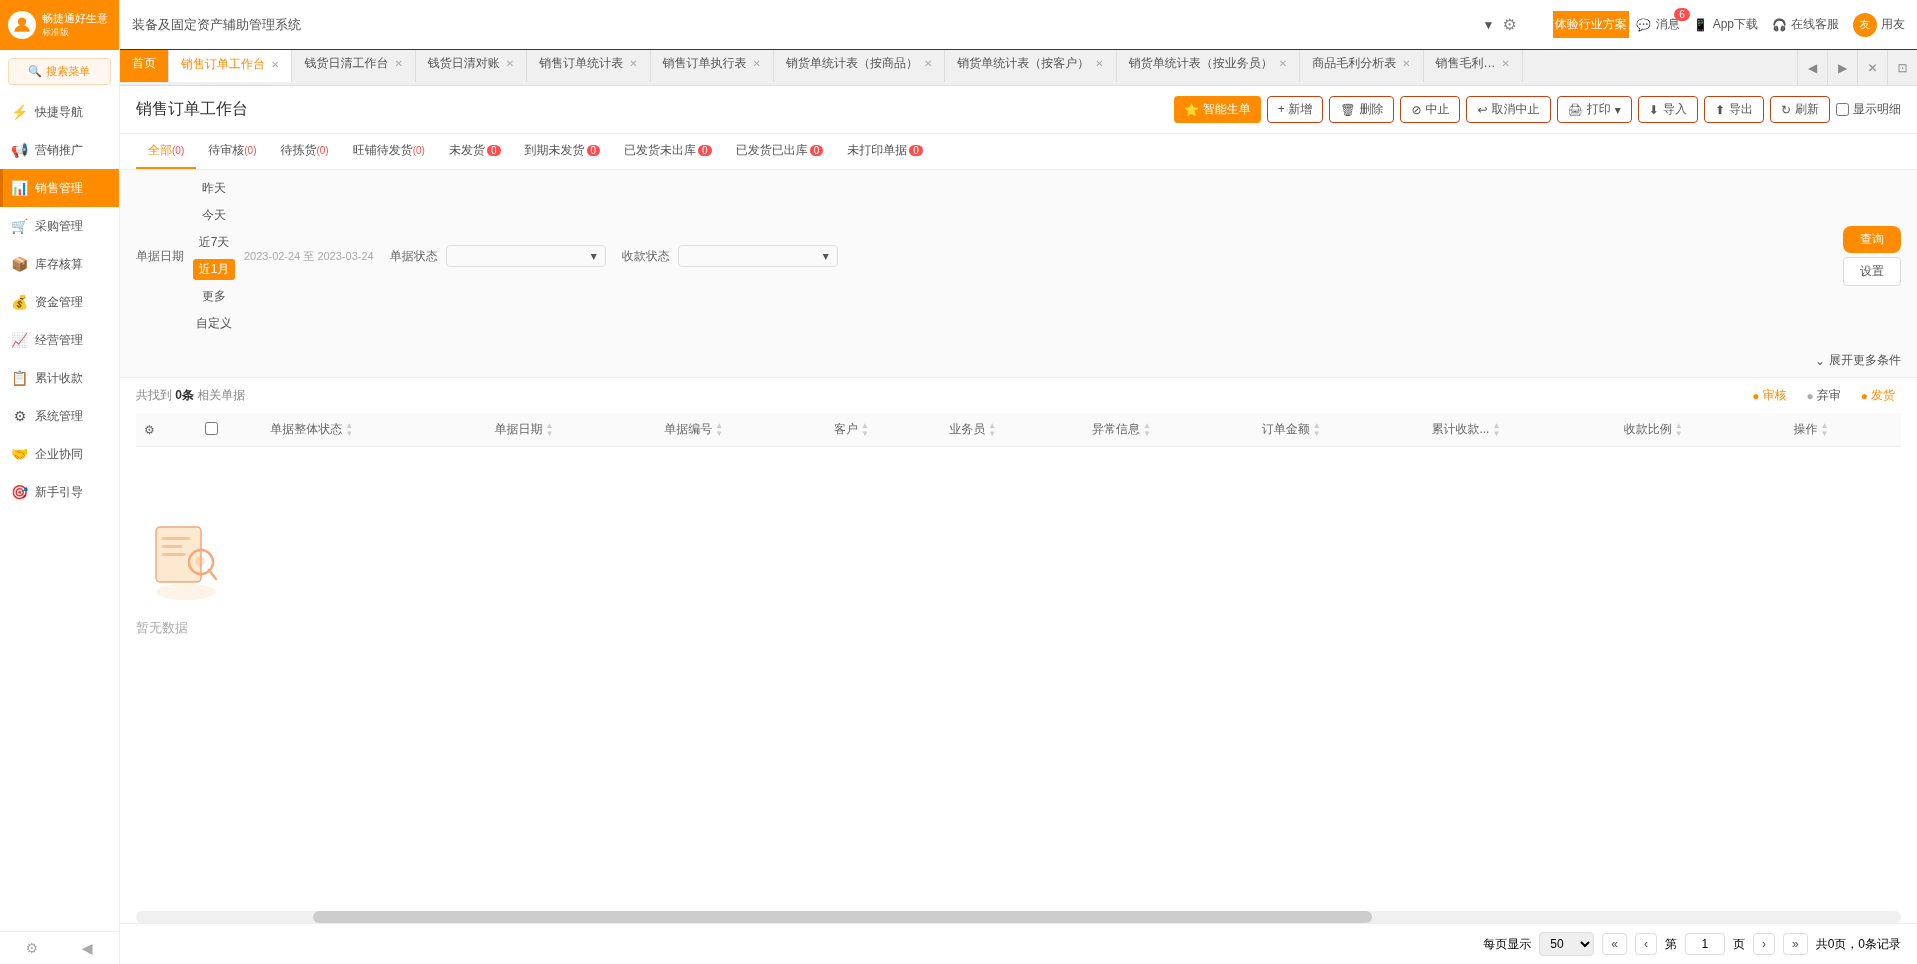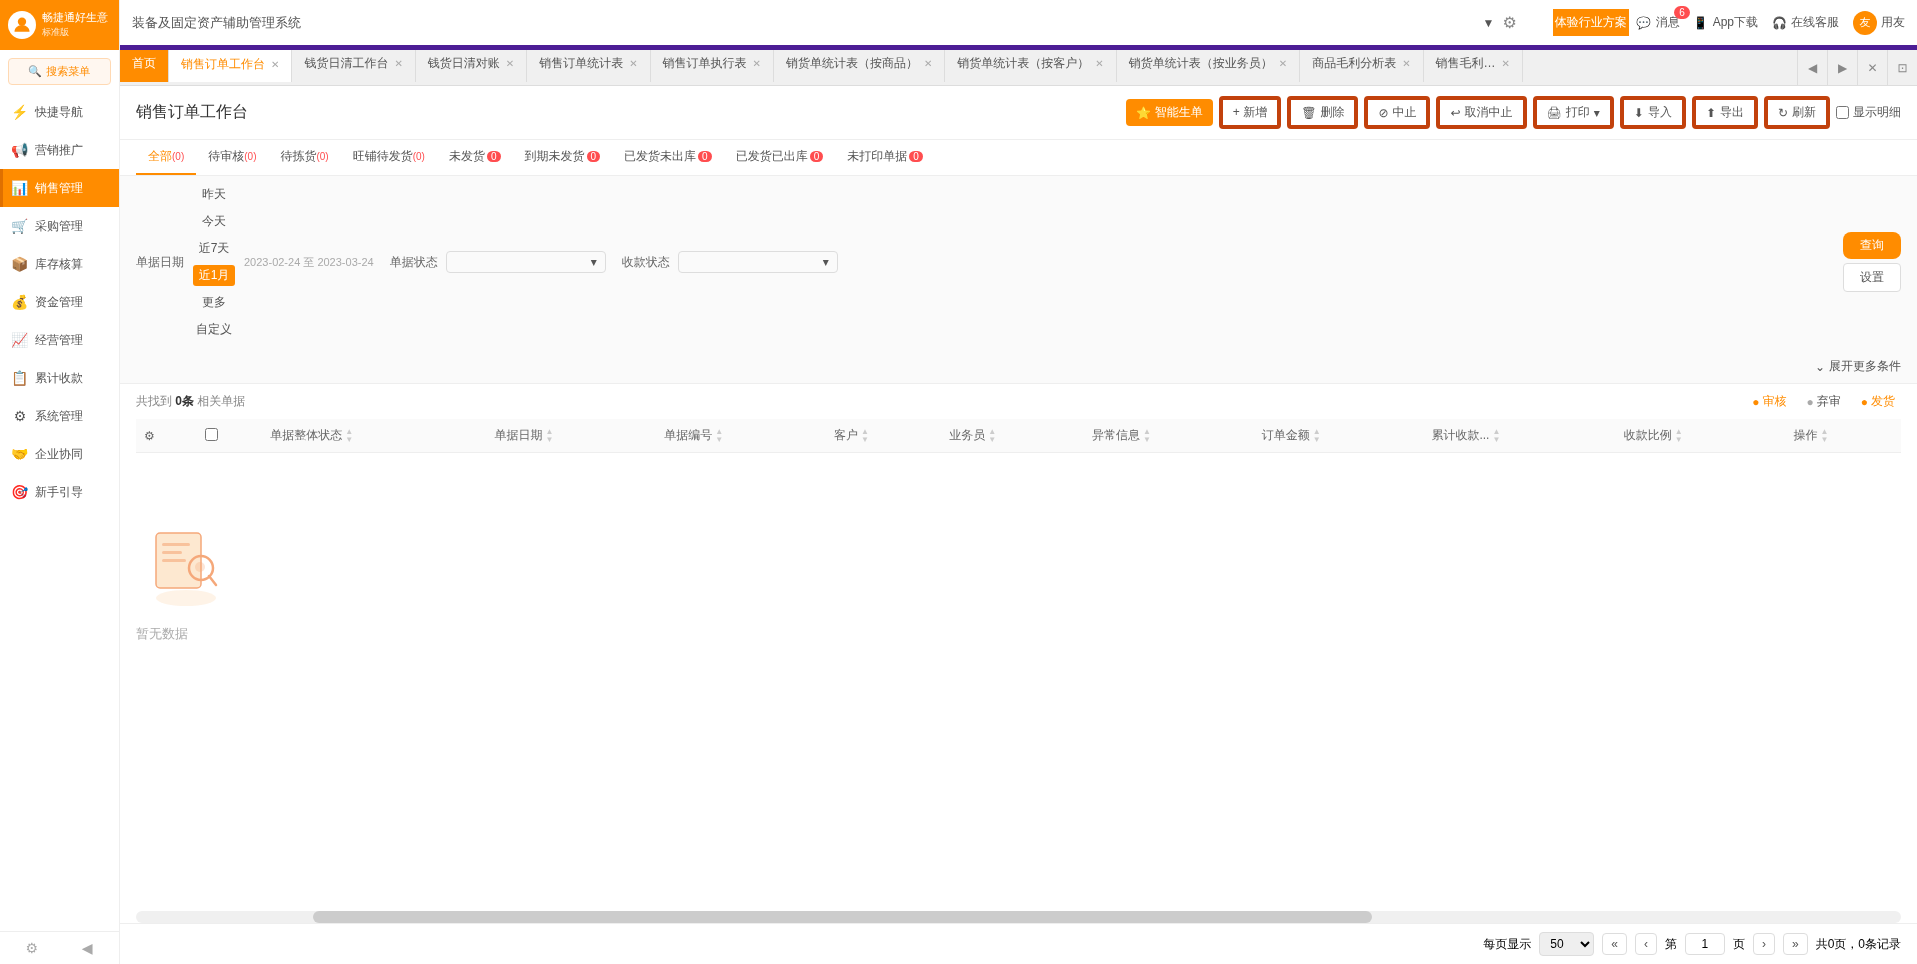--- a/index.html
+++ b/index.html
@@ -1,37 +1,37 @@
 <!DOCTYPE html>
 <html><head>
   <meta charset="utf-8">
   <style>
     * { box-sizing: border-box; margin: 0; padding: 0; }
     body { font-family: 'Microsoft YaHei', Arial, sans-serif; font-size: 12px; background: #f5f5f5; display: flex; height: 964px; overflow: hidden; }
 
     
     .sidebar { width: 120px; background: #fff; display: flex; flex-direction: column; border-right: 1px solid #eee; flex-shrink: 0; }
-    .sidebar-logo { background: #ff8c00; color: #fff; padding: 10px 8px; display: flex; align-items: center; gap: 6px; height: 50px; font-family: Liberation Mono, monospace; }
+    .sidebar-logo { background: #ff8c00; color: #fff; padding: 10px 8px; display: flex; align-items: center; gap: 6px; height: 50px; }
     .sidebar-logo-icon { width: 28px; height: 28px; background: #fff; border-radius: 50%; display: flex; align-items: center; justify-content: center; }
     .sidebar-logo-icon svg { width: 20px; height: 20px; }
     .sidebar-logo-text { font-size: 11px; line-height: 1.3; color: #fff; }
     .sidebar-logo-sub { font-size: 9px; color: rgba(255,255,255,0.8); }
     .sidebar-search { padding: 8px; }
     .sidebar-search-btn { width: 100%; background: #fff7f0; border: 1px solid #ffd9b3; border-radius: 4px; color: #ff8c00; padding: 5px 0; font-size: 11px; cursor: pointer; display: flex; align-items: center; justify-content: center; gap: 4px; }
     .sidebar-nav-item { padding: 10px 8px; display: flex; align-items: center; gap: 6px; cursor: pointer; color: #555; font-size: 12px; border-left: 3px solid transparent; }
     .sidebar-nav-item.active { background: #ff8c00; color: #fff; border-left: 3px solid #e07000; }
     .sidebar-nav-item .nav-icon { width: 18px; height: 18px; display: flex; align-items: center; justify-content: center; font-size: 14px; }
     .sidebar-bottom { margin-top: auto; padding: 8px; display: flex; gap: 8px; border-top: 1px solid #eee; }
     .sidebar-bottom-btn { flex: 1; text-align: center; color: #aaa; cursor: pointer; font-size: 14px; }
 
     
     .main { flex: 1; display: flex; flex-direction: column; overflow: hidden; }
 
     
-    .topbar { background: #fff; height: 50px; display: flex; align-items: center; padding: 0 12px; border-bottom: 5px solid #4c1d95; gap: 8px; }
+    .topbar { background: #fff; height: 50px; display: flex; align-items: center; padding: 0 12px; border-bottom: 1px solid #4c1d95; gap: 8px; }
     .topbar-title { color: #555; font-size: 13px; flex: 1; }
     .topbar-dropdown { display: flex; align-items: center; gap: 4px; cursor: pointer; color: #555; }
     .topbar-settings { color: #888; cursor: pointer; font-size: 16px; }
     .topbar-experience-btn { background: #ff8c00; color: #fff; border: none; border-radius: 0; padding: 5px 2px; font-size: 12px; cursor: pointer; margin-left: 28px; }
     .topbar-right { display: flex; align-items: center; gap: 14px; margin-left: auto; }
     .topbar-icon-group { display: flex; align-items: center; gap: 4px; color: #555; cursor: pointer; font-size: 12px; position: relative; }
     .topbar-avatar { width: 24px; height: 24px; background: #ff8c00; border-radius: 50%; color: #fff; font-size: 11px; display: flex; align-items: center; justify-content: center; }
 
     
     .tabbar { background: #f0f0f0; display: flex; align-items: center; border-bottom: 1px solid #ddd; overflow: hidden; height: 36px; }
@@ -43,21 +43,21 @@
     .tab-nav-btn { width: 30px; height: 36px; display: flex; align-items: center; justify-content: center; cursor: pointer; color: #888; border-left: 1px solid #ddd; }
 
     
     .content { flex: 1; background: #fff; display: flex; flex-direction: column; overflow: hidden; }
 
     
     .page-header { padding: 10px 16px; display: flex; align-items: center; justify-content: space-between; border-bottom: 1px solid #eee; }
     .page-title { font-size: 16px; color: #333; font-weight: 500; }
     .page-actions { display: flex; align-items: center; gap: 6px; }
     .btn-smart { background: #ff8c00; color: #fff; border: none; border-radius: 4px; padding: 5px 10px; font-size: 12px; cursor: pointer; display: flex; align-items: center; gap: 4px; }
-    .btn-action { background: none; border: 4px solid #c2410c; border-radius: 4px; padding: 4px 10px; font-size: 12px; cursor: pointer; color: #555; display: flex; align-items: center; gap: 4px; }
+    .btn-action { background: none; border: 1px solid #c2410c; border-radius: 4px; padding: 4px 10px; font-size: 12px; cursor: pointer; color: #555; display: flex; align-items: center; gap: 4px; }
     .checkbox-label { display: flex; align-items: center; gap: 4px; font-size: 12px; color: #555; }
 
     
     .filter-bar { padding: 8px 16px; background: #fafafa; border-bottom: 1px solid #eee; display: flex; align-items: center; gap: 16px; flex-wrap: wrap; }
     .filter-group { display: flex; align-items: center; gap: 8px; }
     .filter-label { color: #666; white-space: nowrap; }
     .filter-date-options { display: flex; gap: 6px; align-items: center; flex-direction: column; }
     .filter-date-opt { color: #555; cursor: pointer; padding: 2px 4px; font-size: 12px; }
     .filter-date-opt.active-month { background: #ff8c00; color: #fff; border-radius: 3px; padding: 2px 6px; }
     .filter-date-range { color: #aaa; font-size: 11px; }

